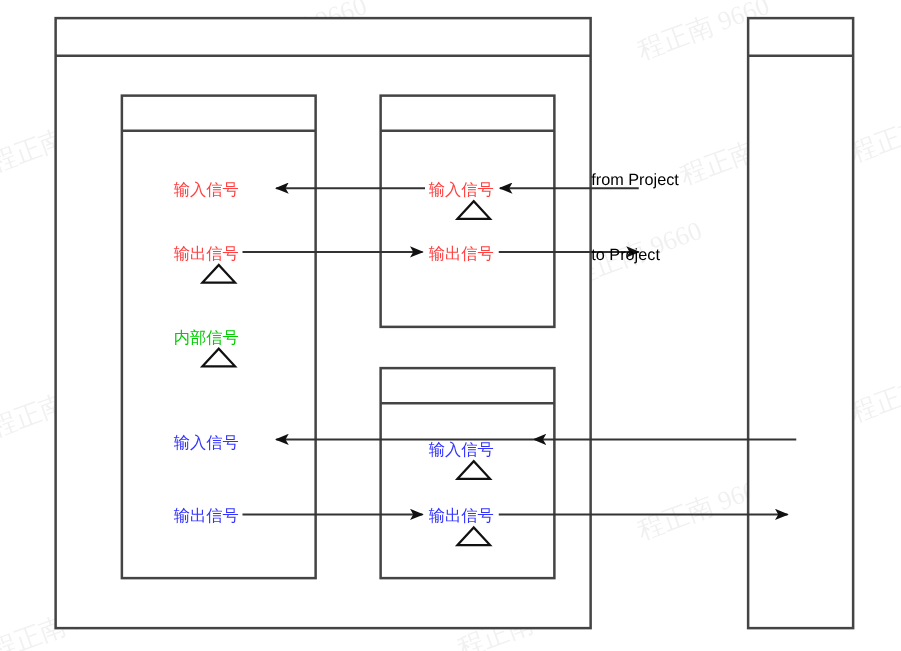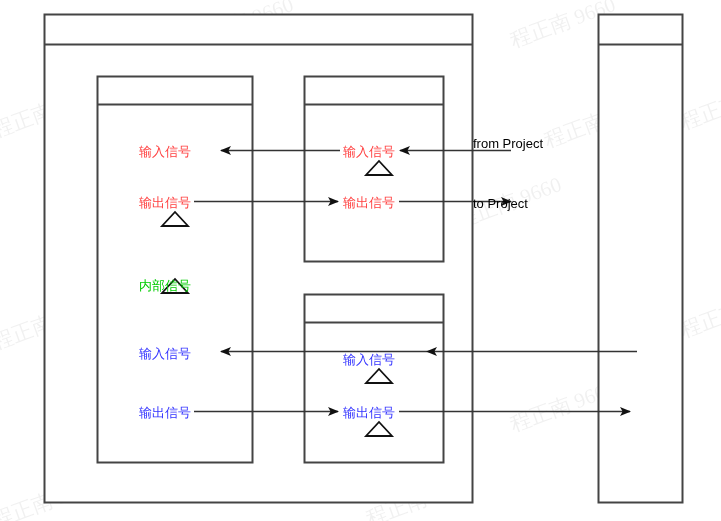--- a/index.html
+++ b/index.html
@@ -45,21 +45,21 @@
     white-space: nowrap;
   }
   .sig {
     position: absolute;
     white-space: nowrap;
     font-size: 13px;
     font-family: Liberation Mono, monospace;
   }
   .sig.red   { color: #ff4040; }
   .sig.blue  { color: #3333ff; }
-  .sig.green { color: #00cc00; margin-top: 16px; }
+  .sig.green { color: #00cc00; }
   .ext-label {
     position: absolute;
     white-space: nowrap;
     font-size: 13px;
     font-weight: normal;
     color: #000000;
   }
 </style>
 </head>
 <body>

